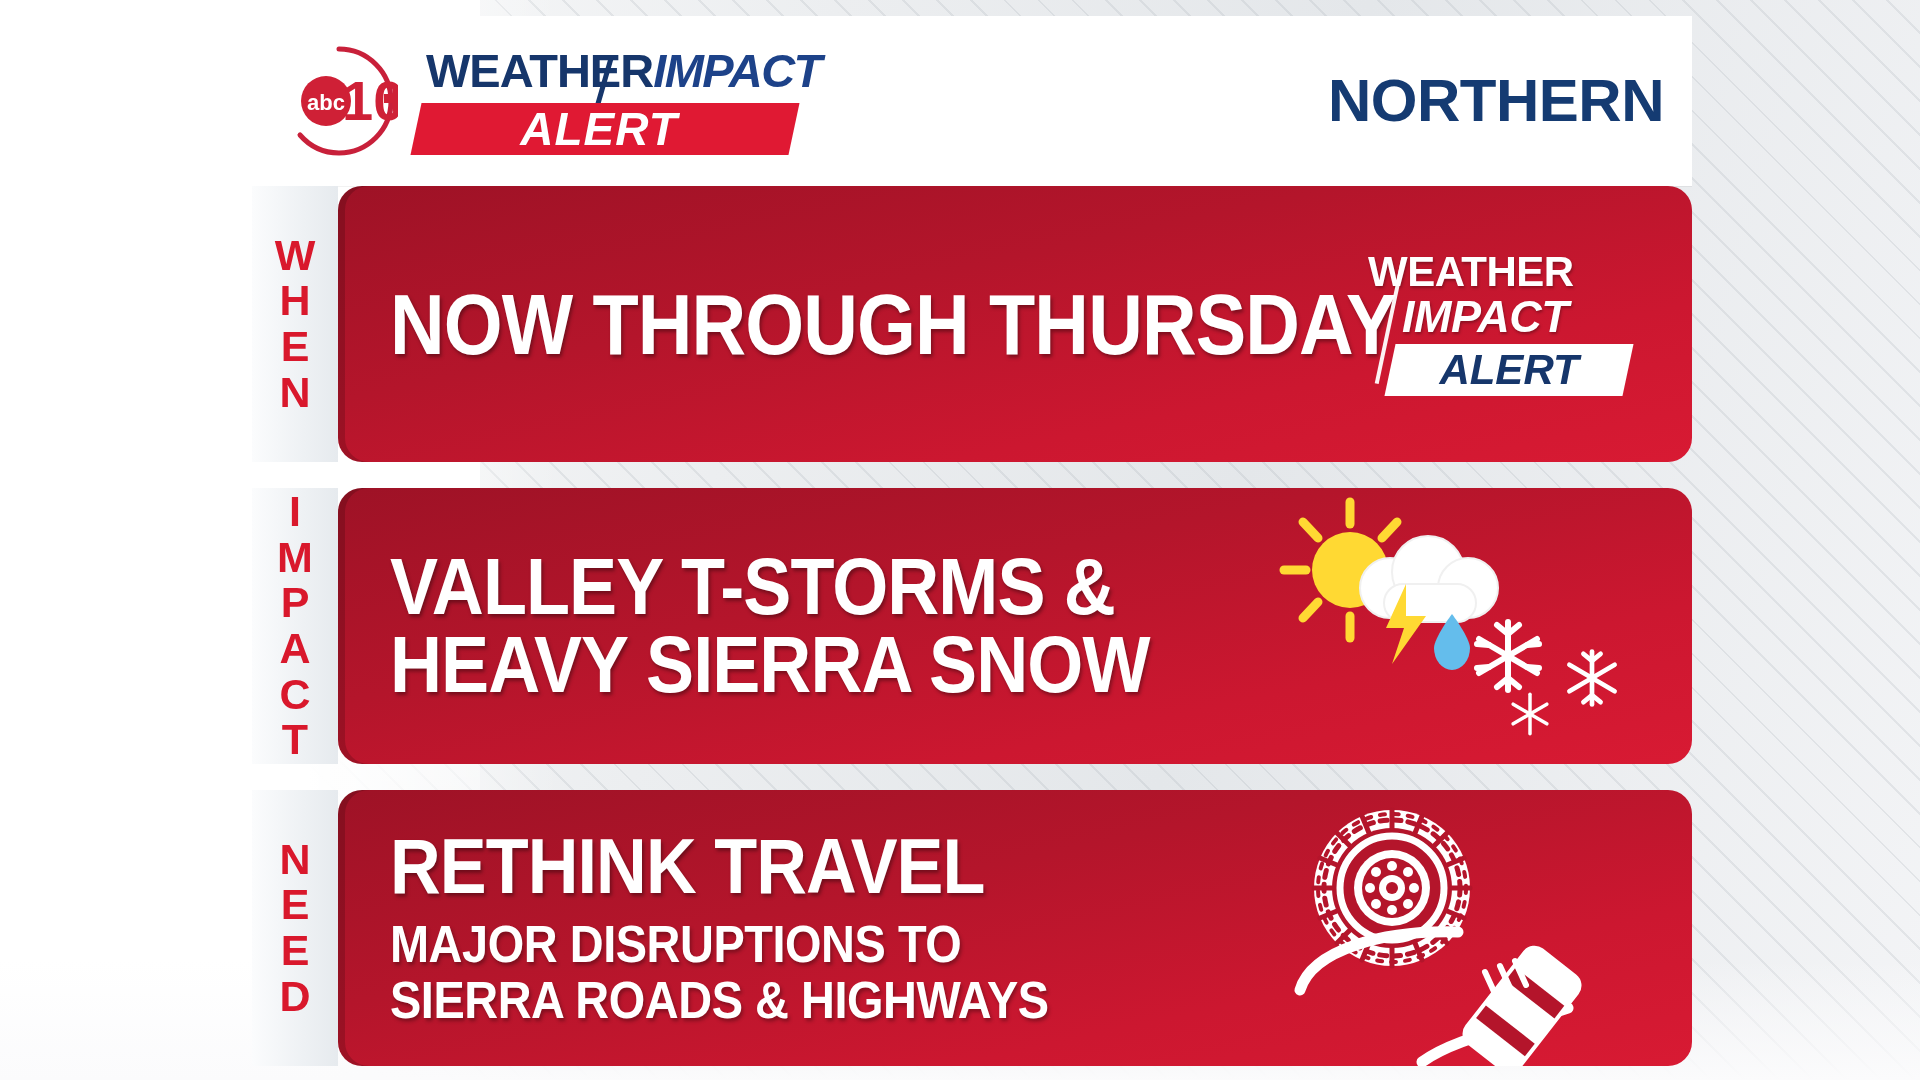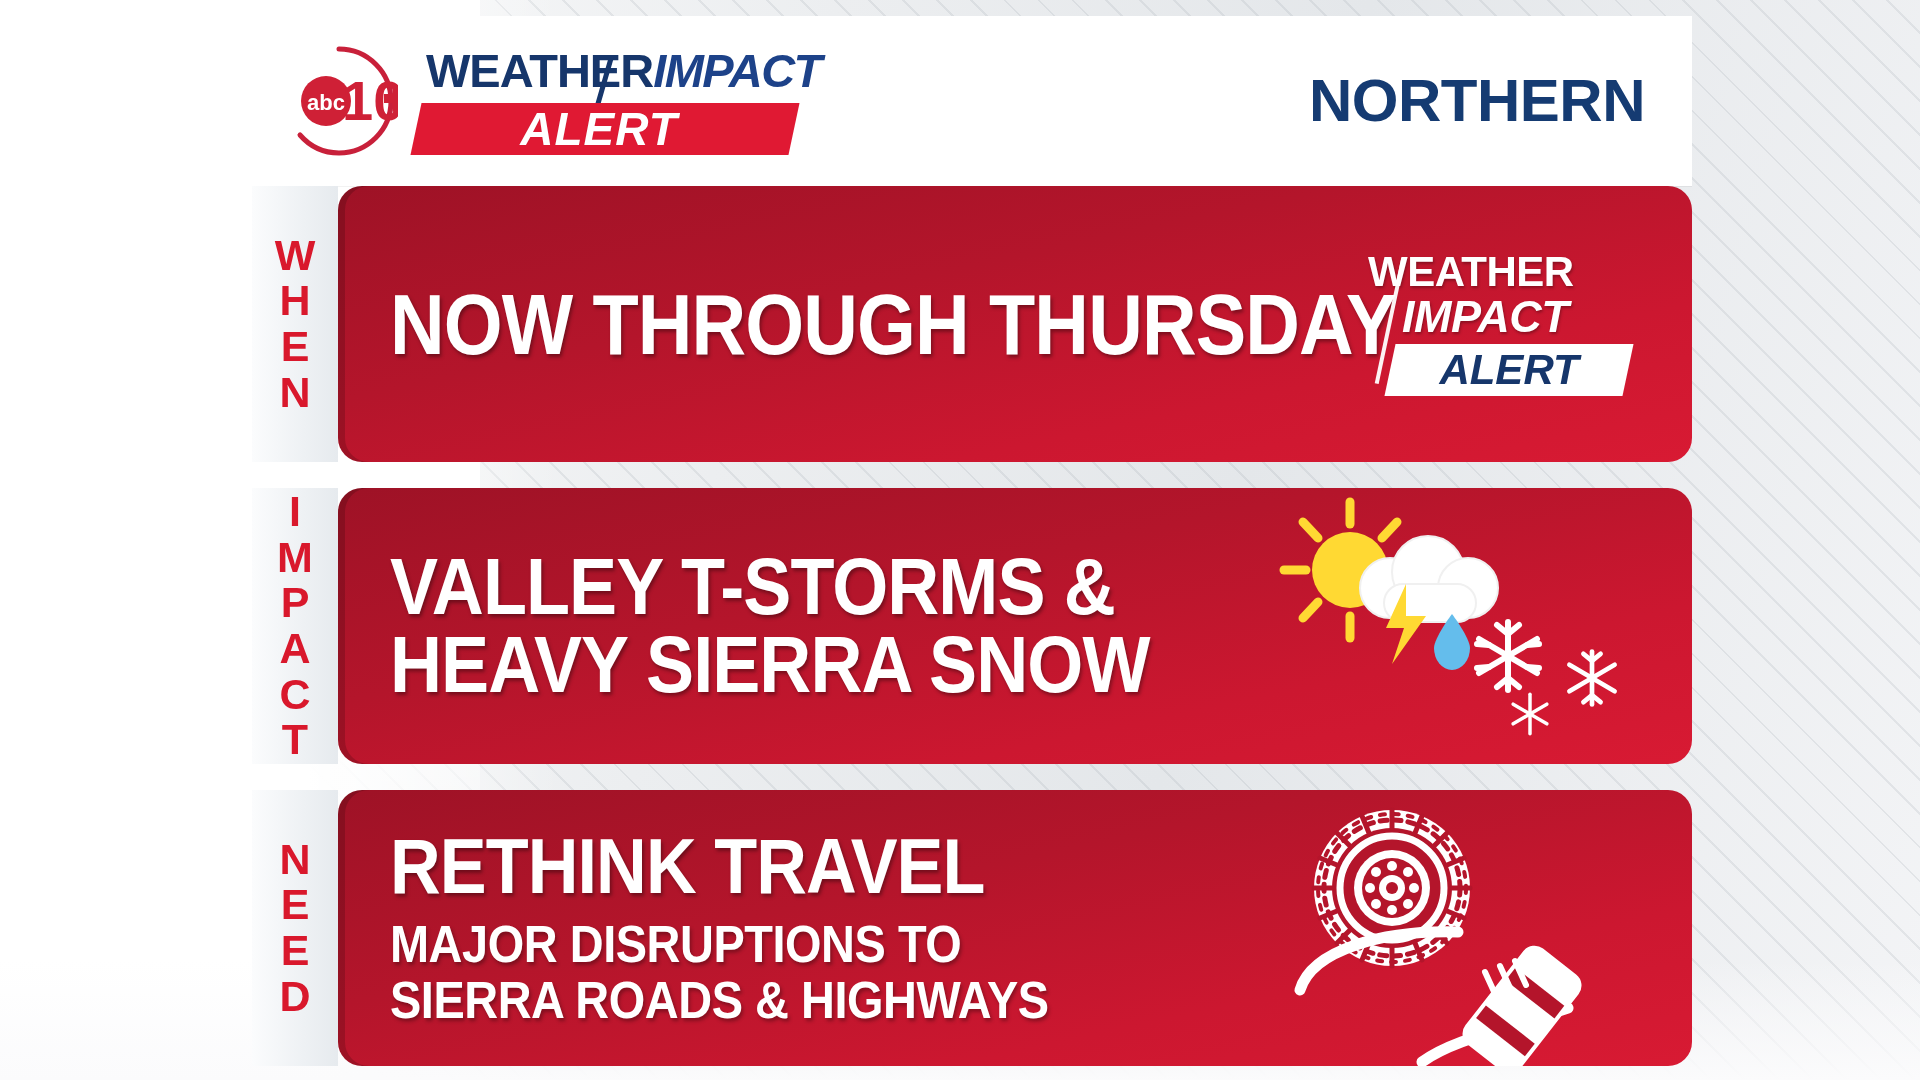--- a/index.html
+++ b/index.html
@@ -76,21 +76,21 @@
     color:#ffffff;font-style:italic;font-weight:bold;font-size:46px;
     letter-spacing:1px;line-height:1;
     text-shadow:0 0 1px rgba(0,0,0,.15);
   }
   .wia-slash{
     position:absolute;left:196px;top:14px;width:5px;height:66px;
     background:#16366b;transform:rotate(16deg);border-radius:2px;
   }
 
   .region{
-    padding-right:47px;text-align:right;
+    padding-right:28px;text-align:right;
     color:#153b72;font-weight:bold;line-height:0.96;
     font-size:60px;letter-spacing:-0.5px;
   }
   .region div{white-space:nowrap;}
 
   
   .row{position:absolute;left:0;width:1440px;display:flex;}
   .row-1{top:170px;height:276px;}
   .row-2{top:472px;height:276px;}
   .row-3{top:774px;height:276px;}

